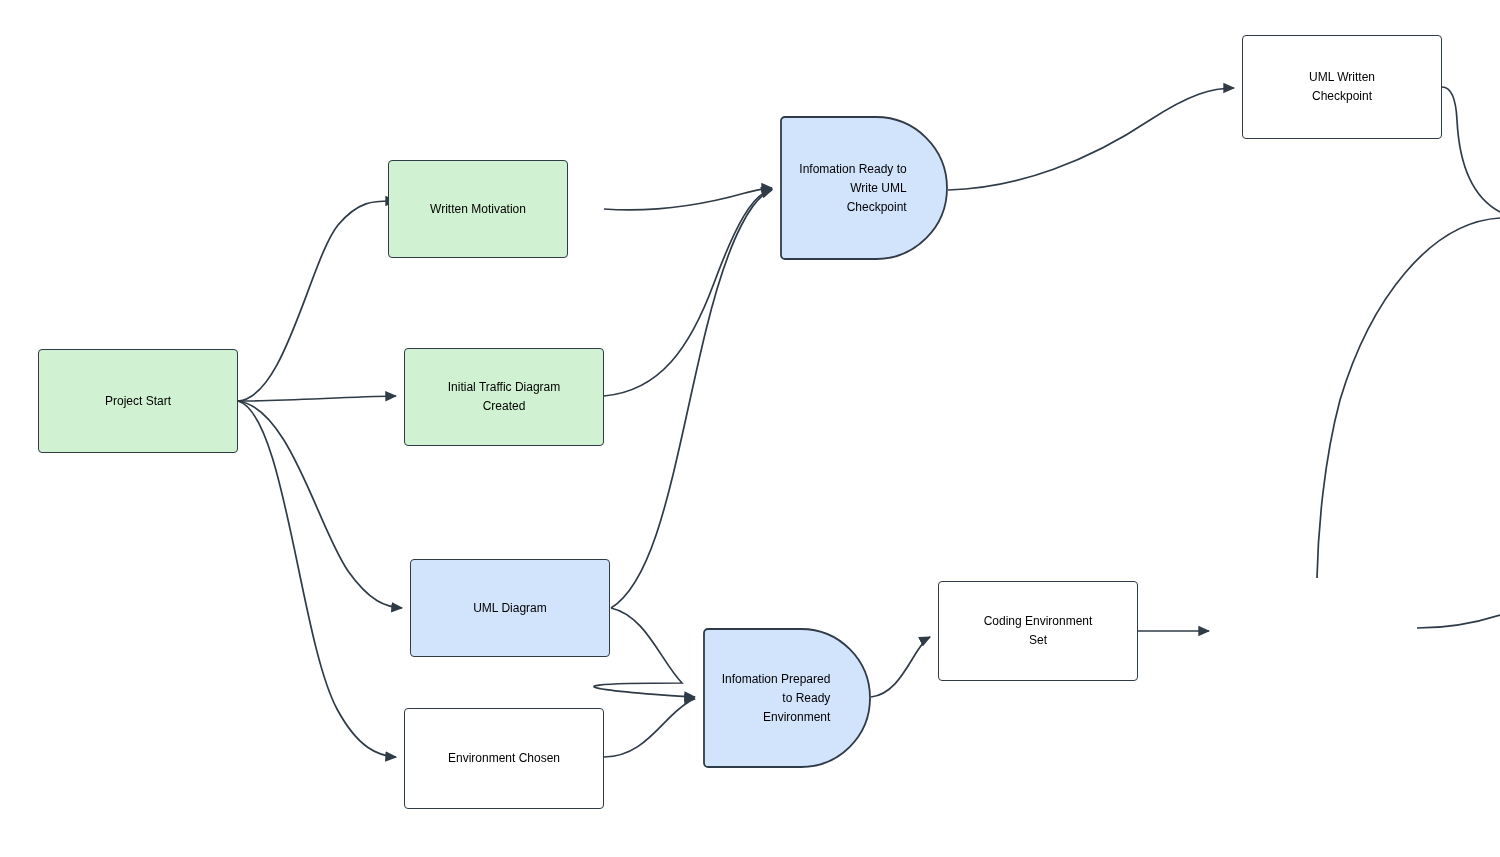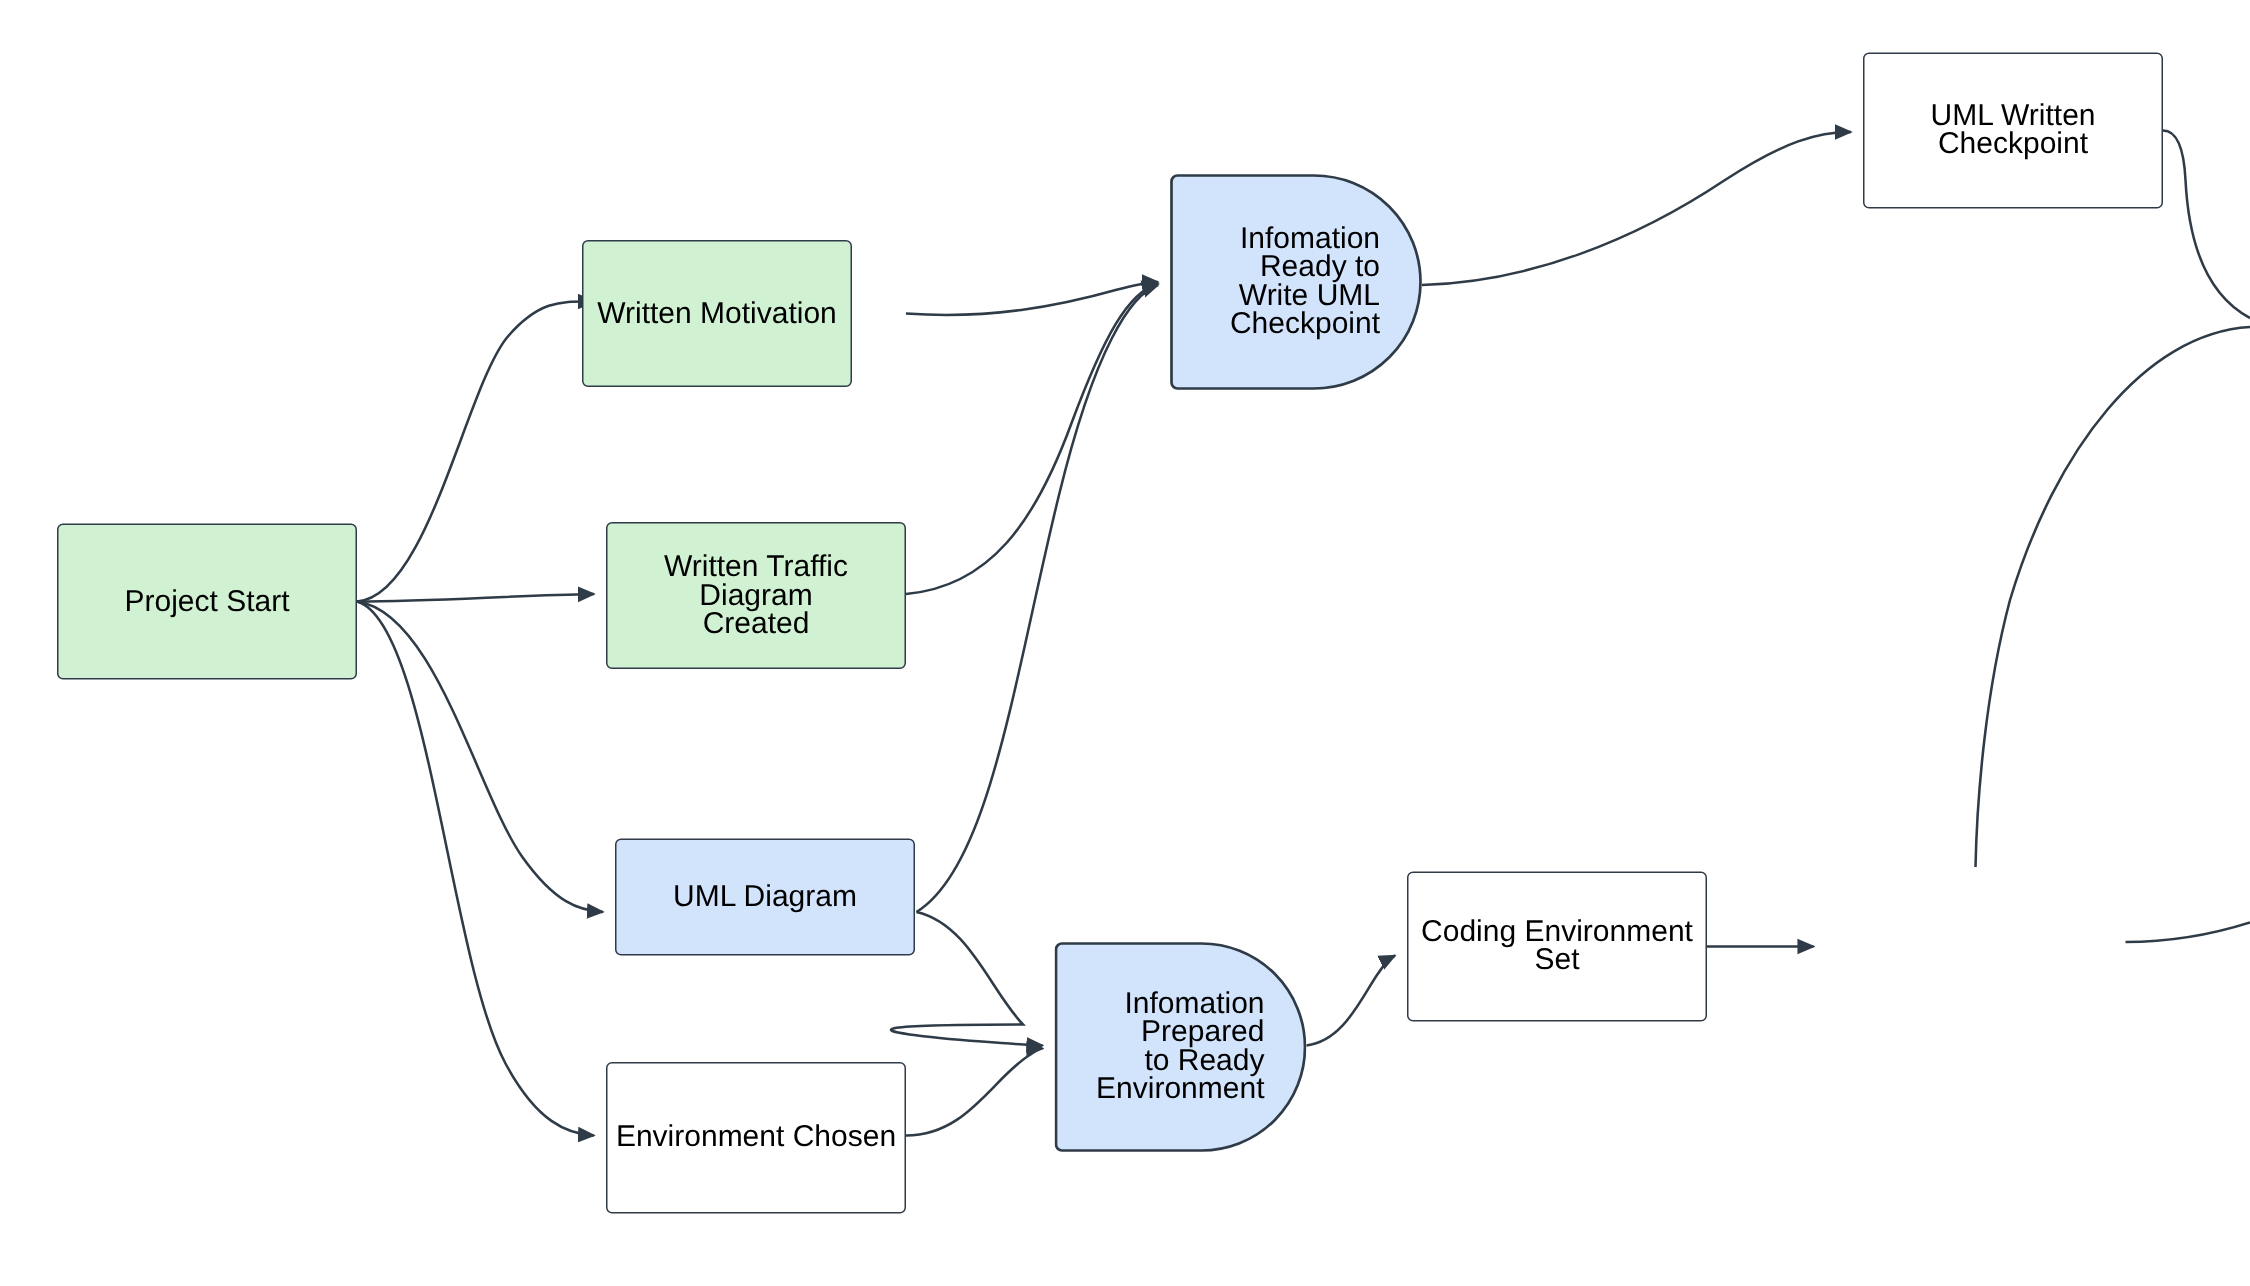--- a/index.html
+++ b/index.html
@@ -32,21 +32,21 @@
   .node {
     position: absolute;
     box-sizing: border-box;
     display: flex;
     align-items: center;
     justify-content: center;
     text-align: center;
   }
   .node-label {
     font-family: "Liberation Sans", sans-serif;
-    font-size: 20px;
+    font-size: 12px;
     line-height: 19px;
     color: #000000;
     white-space: pre-line;
     padding: 0 6px;
   }
   .rect-shape {
     width: 100%;
     height: 100%;
     border: 1.6px solid #2f3b47;
     border-radius: 4px;
@@ -134,26 +134,26 @@
     <div class="node" style="left:388px; top:160px; width:180px; height:98px;">
       <div class="rect-shape" style="background:#d0f2d2;"></div>
       <div class="node-inner">
         <span class="node-label">Written Motivation</span>
       </div>
     </div>
 
     <div class="node" style="left:404px; top:348px; width:200px; height:98px;">
       <div class="rect-shape" style="background:#d0f2d2;"></div>
       <div class="node-inner">
-        <span class="node-label">Written Traffic Diagram
+        <span class="node-label">Initial Traffic Diagram
 Created</span>
       </div>
     </div>
 
-    <div class="node" style="left:410px; top:559px; width:200px; height:78px;">
+    <div class="node" style="left:410px; top:559px; width:200px; height:98px;">
       <div class="rect-shape" style="background:#d2e3fc;"></div>
       <div class="node-inner">
         <span class="node-label">UML Diagram</span>
       </div>
     </div>
 
     <div class="node" style="left:404px; top:708px; width:200px; height:101px;">
       <div class="rect-shape" style="background:#ffffff;"></div>
       <div class="node-inner">
         <span class="node-label">Environment Chosen</span>

